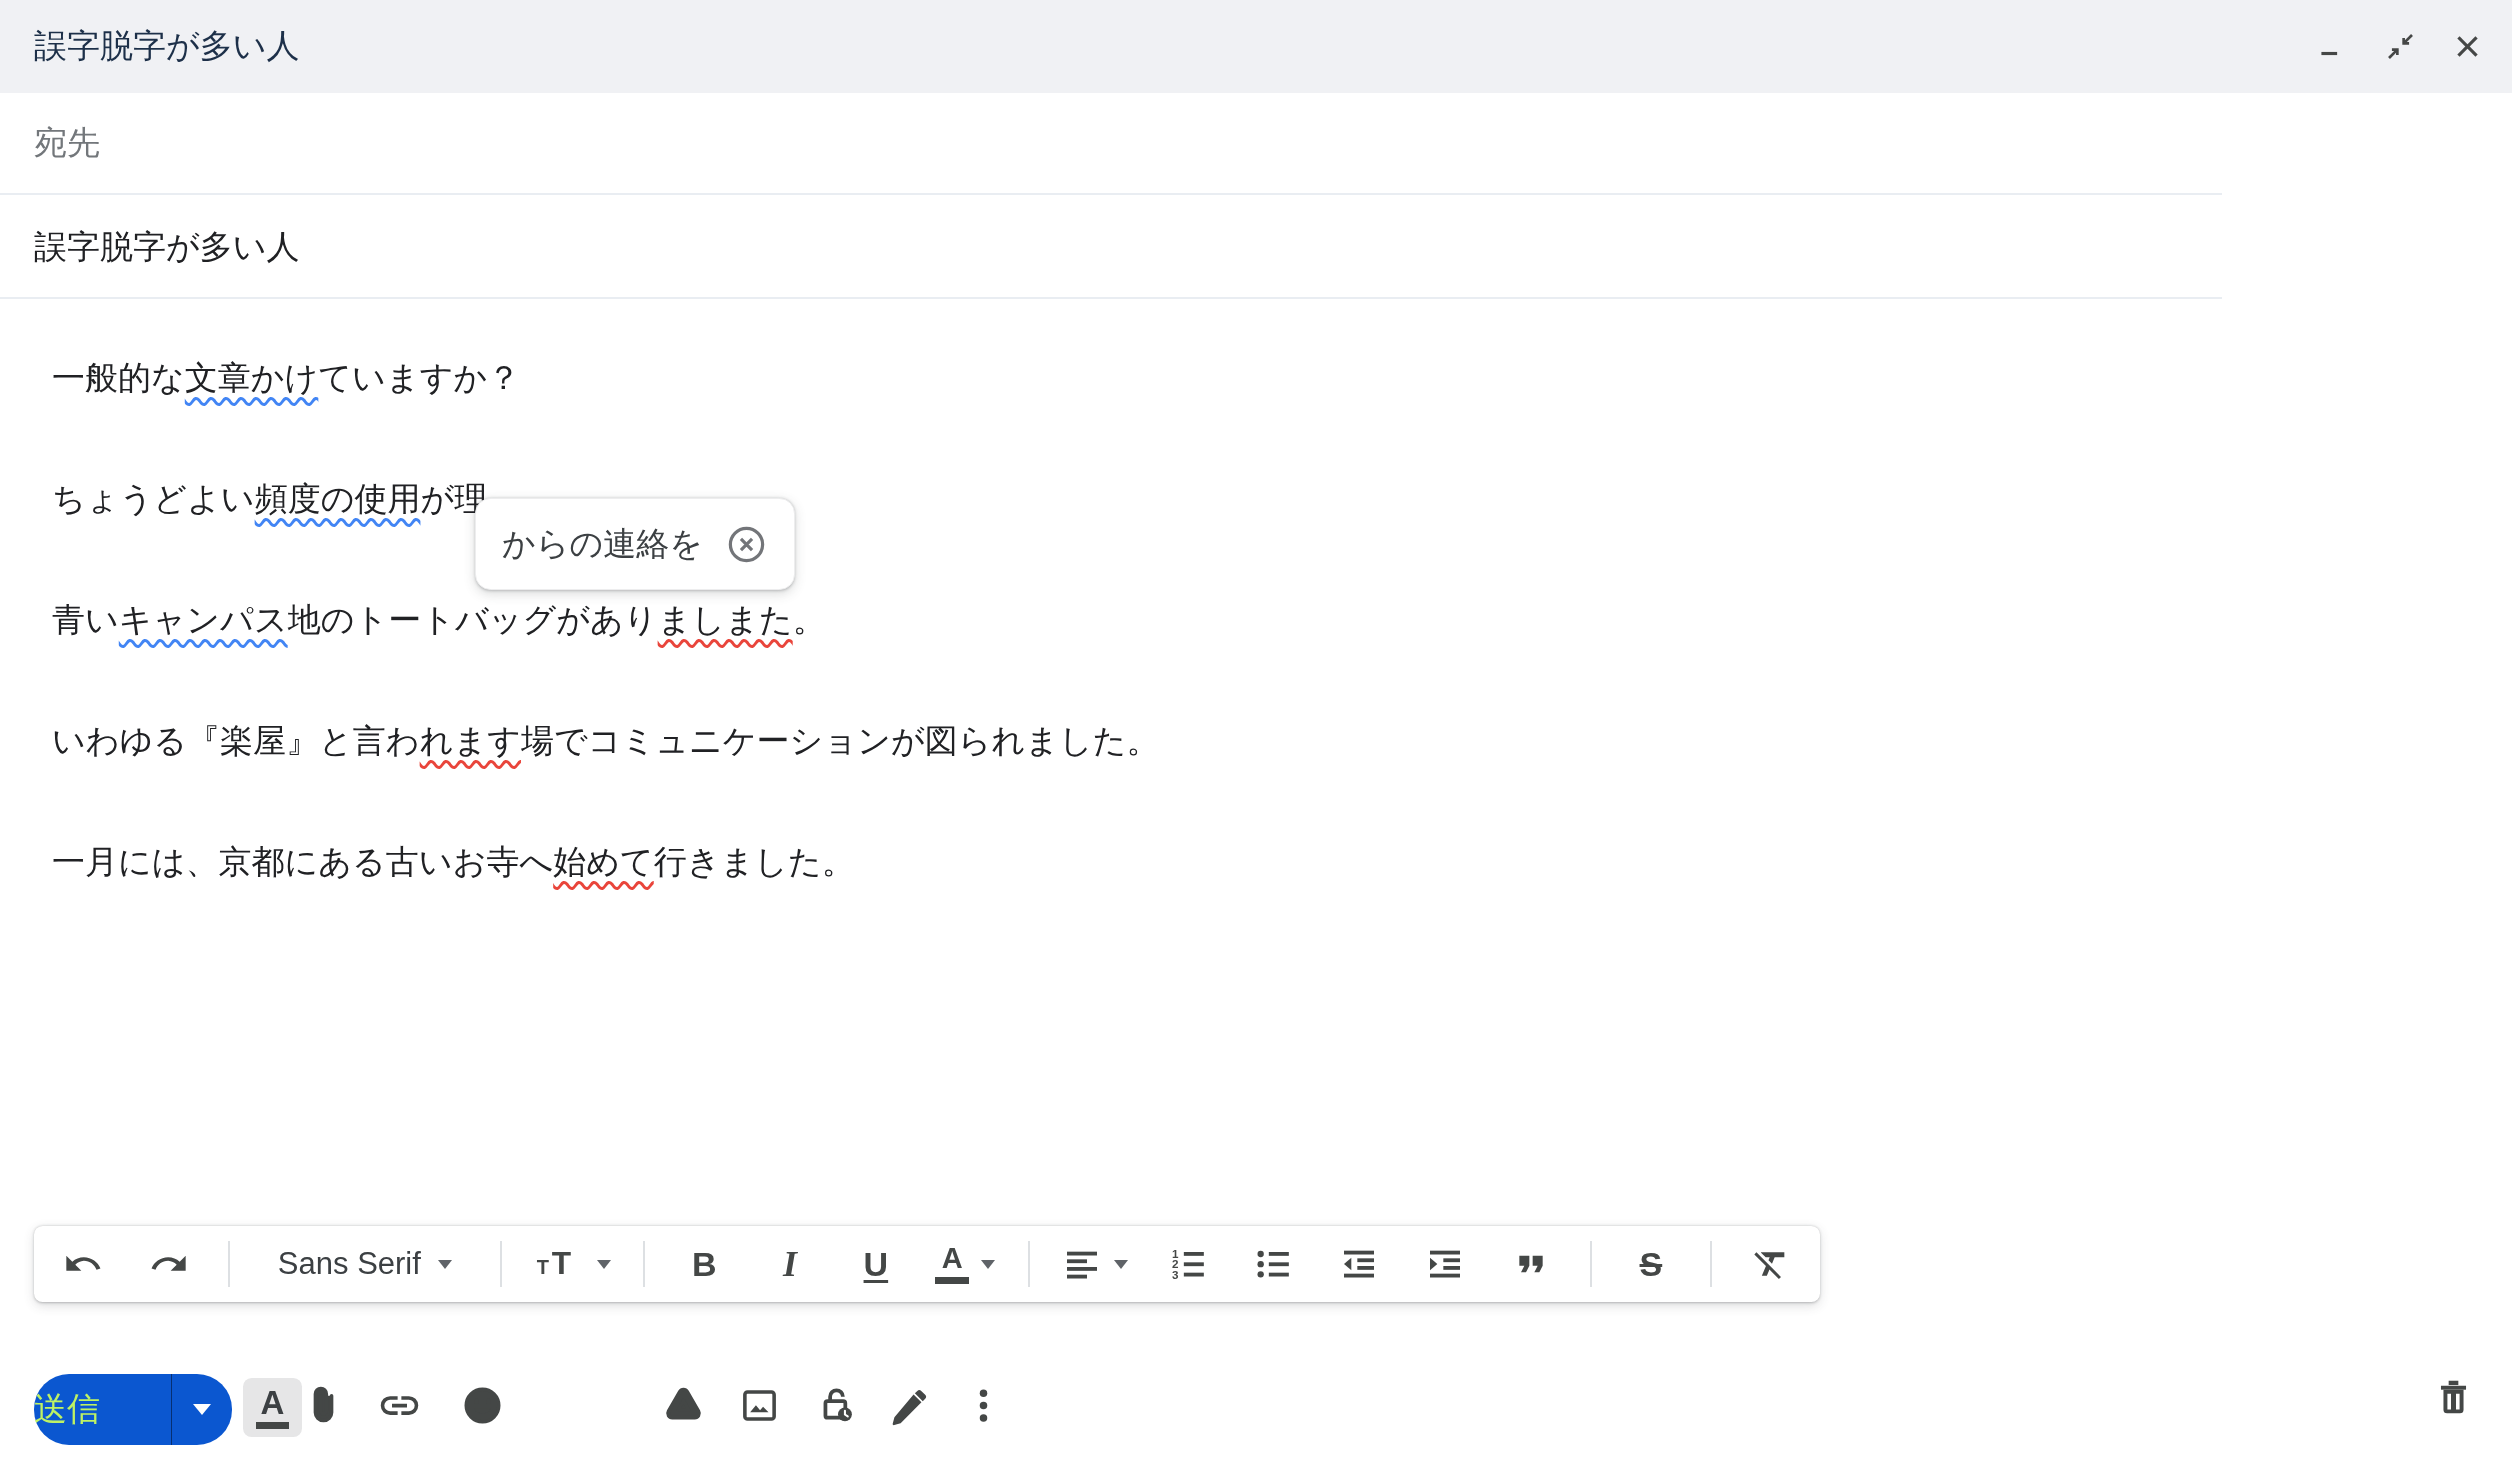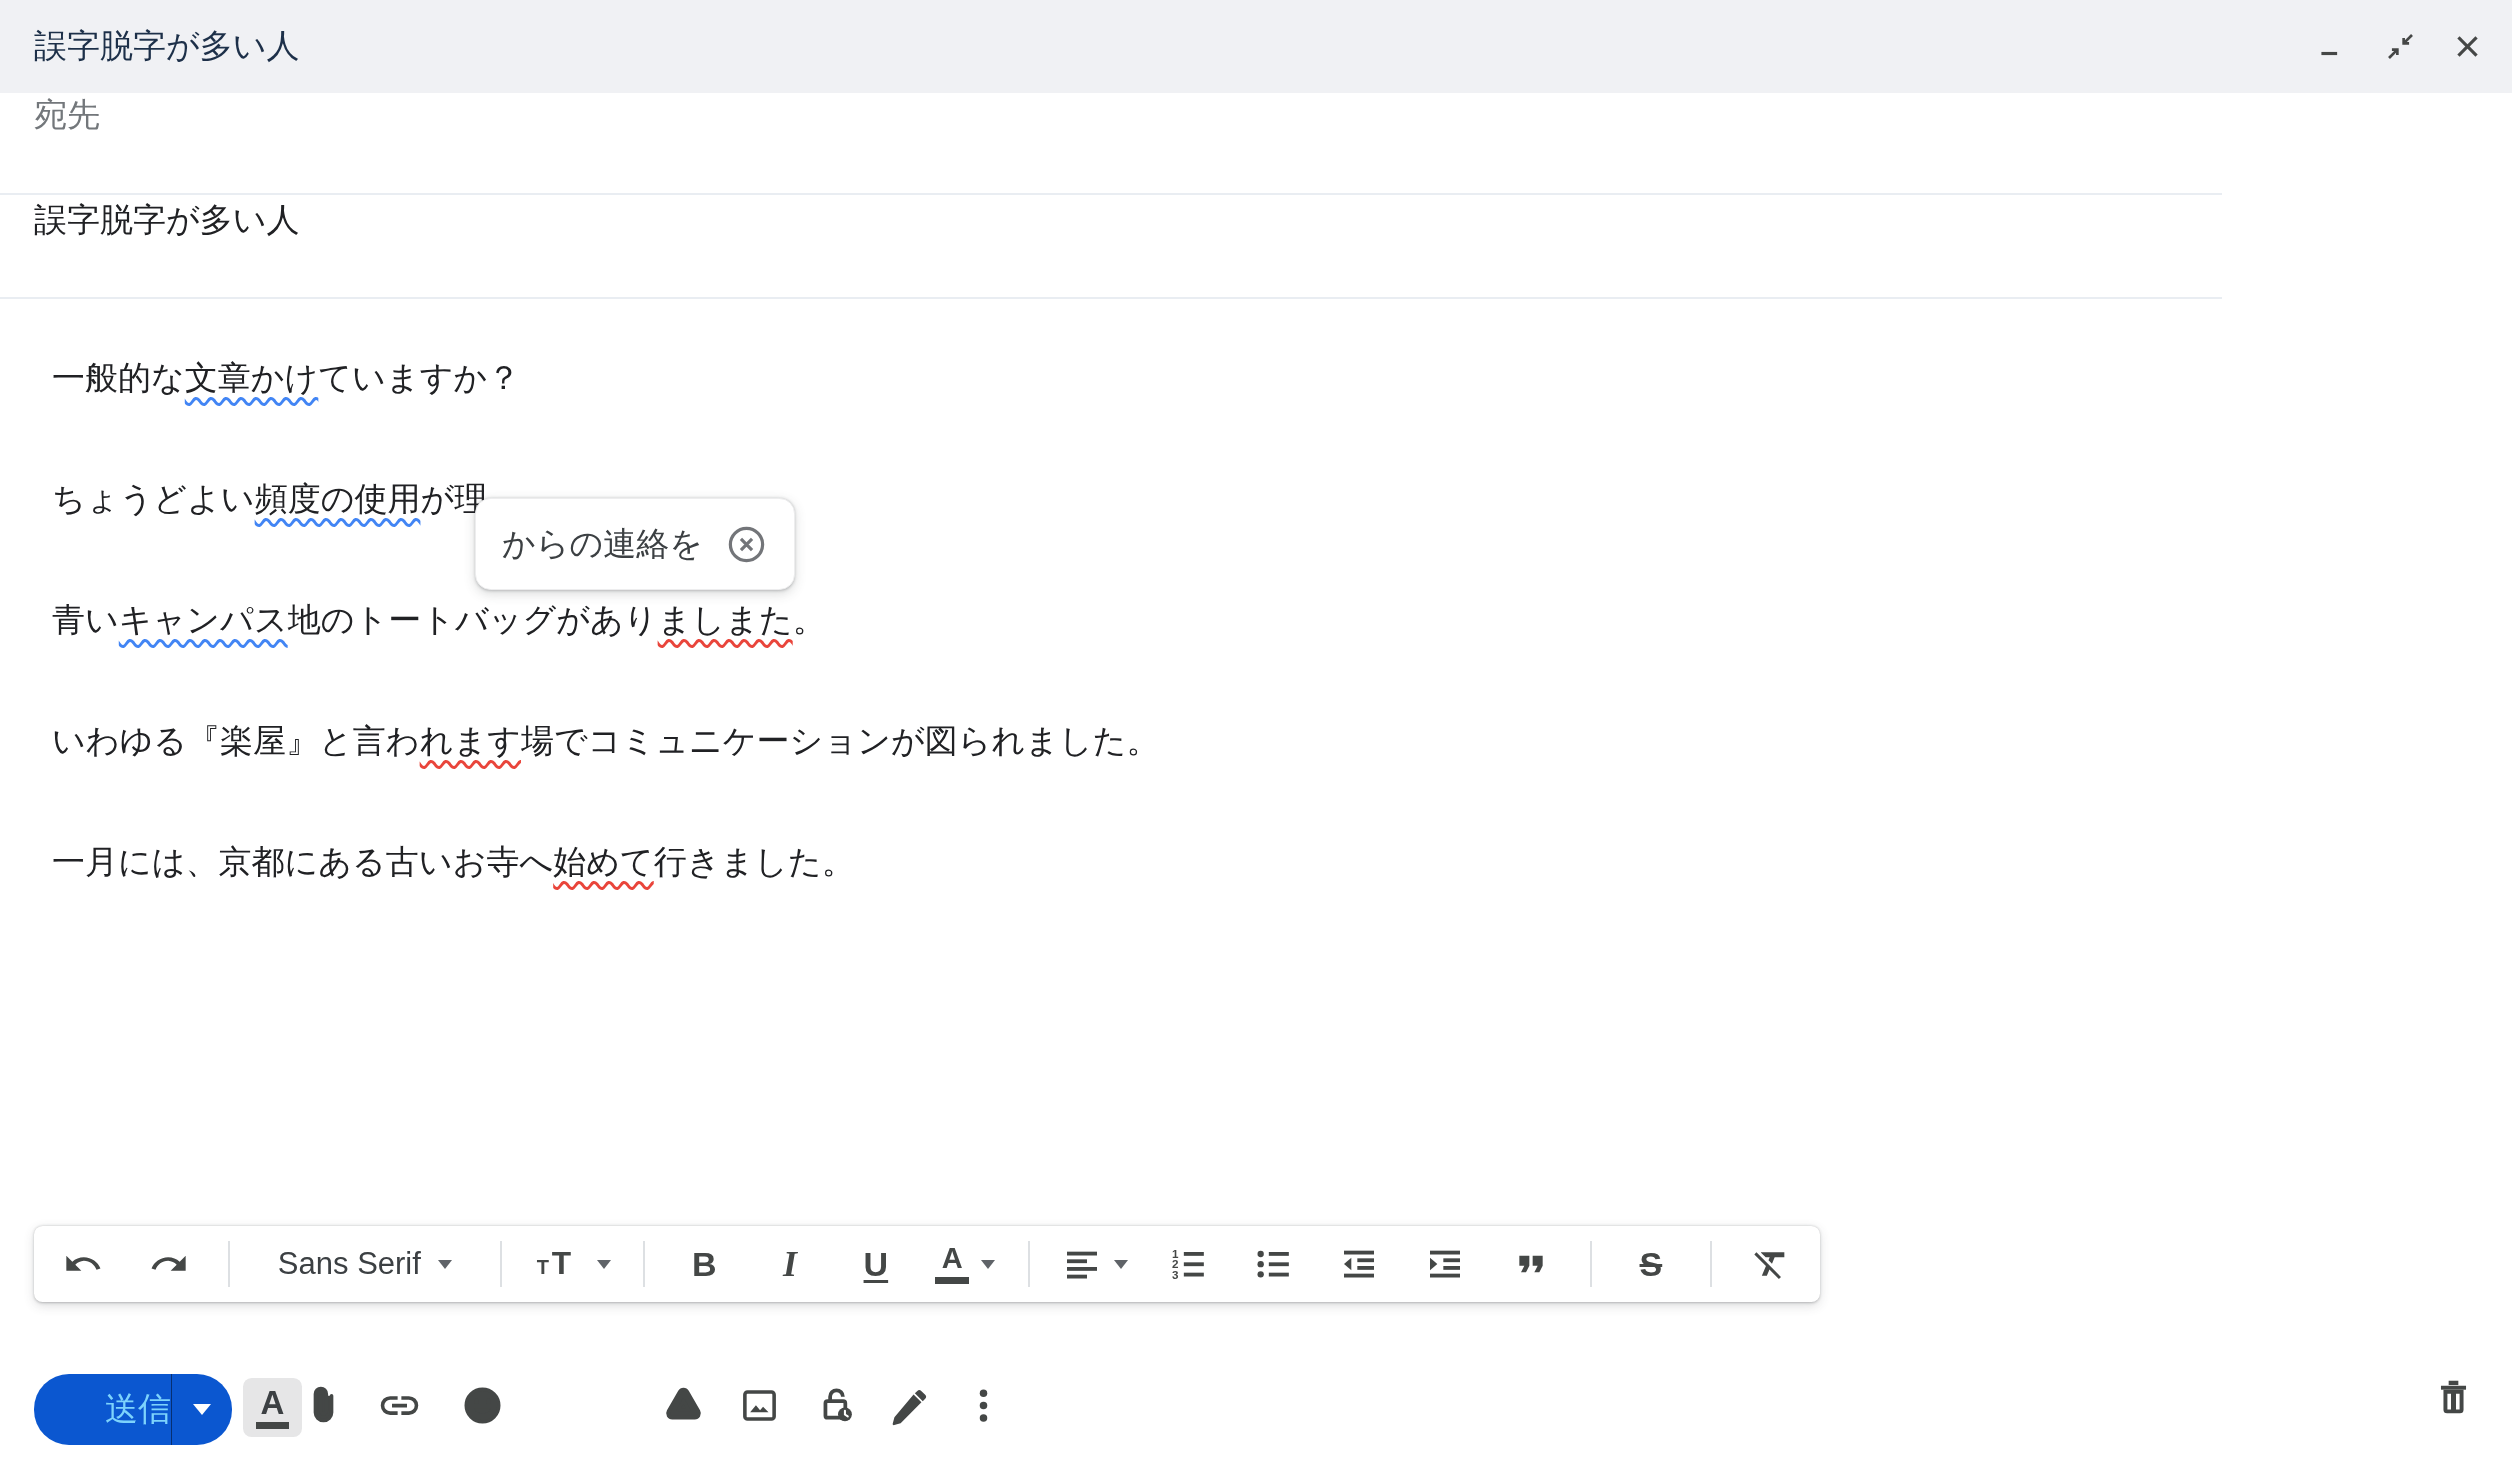--- a/index.html
+++ b/index.html
@@ -19,21 +19,21 @@
   }
   .win-controls{
     position:absolute;right:26px;top:0;height:93px;
     display:flex;align-items:center;gap:29px;
   }
   .win-btn{width:38px;height:38px;display:flex;align-items:center;justify-content:center;cursor:default;}
   .win-btn svg{width:29px;height:29px;}
   
   .field-row{
     position:absolute;left:0;width:2222px;background:#fff;
-    display:flex;align-items:flex-start;box-sizing:border-box;
+    display:flex;align-items:center;box-sizing:border-box;
   }
   .row-to{top:93px;height:102px;border-bottom:2.6px solid #e9edf2;}
   .row-subject{top:198px;height:101px;border-bottom:2.6px solid #e9edf2;}
   .row-to .ph{margin-left:34px;font-size:33px;color:#73777b;}
   .row-subject .val{margin-left:34px;font-size:33px;color:#202124;}
   
   .body-area{position:absolute;left:34px;top:308px;right:34px;}
   .body-area p{margin:18px;height:103px;line-height:103px;font-size:33px;color:#202124;white-space:nowrap;}
   .ws-blue{
     text-decoration-line:underline;text-decoration-style:wavy;
@@ -81,22 +81,22 @@
     border-top:9.5px solid #5f6368;flex:none;
   }
   .a-color{display:flex;flex-direction:column;align-items:center;line-height:1;}
   .a-color .bar{width:34px;height:6.9px;background:#444746;margin-top:3.4px;}
   .combo{display:flex;align-items:center;gap:12px;}
   
   .send-btn{
     position:absolute;left:34px;top:1374px;width:198px;height:71px;
     background:#0b57d0;border-radius:35px;display:flex;align-items:stretch;z-index:3;
   }
-  .send-main{flex:1;display:flex;align-items:center;justify-content:flex-end;
-    color:#7dd3fc;font-size:33px;border-right:1.7px solid rgba(0,0,0,.45);}
+  .send-main{flex:1;display:flex;align-items:center;justify-content:flex-start;
+    color:#bef264;font-size:33px;border-right:1.7px solid rgba(0,0,0,.45);}
   .send-arrow{width:60px;display:flex;align-items:center;justify-content:center;}
   .send-arrow .tri{width:0;height:0;border-left:9.5px solid transparent;border-right:9.5px solid transparent;border-top:11.2px solid #fff;}
   .fmt-toggle{
     position:absolute;left:243px;top:1378px;width:59px;height:59px;border-radius:8.6px;
     background:#e6e6e7;display:flex;flex-direction:column;align-items:center;justify-content:center;
   }
   .fmt-toggle .a{font-size:33px;font-weight:600;color:#3c4043;line-height:1;}
   .fmt-toggle .bar{width:33px;height:6.9px;background:#444746;margin-top:2.6px;}
   .act-icon{
     position:absolute;top:1379px;width:53px;height:53px;

